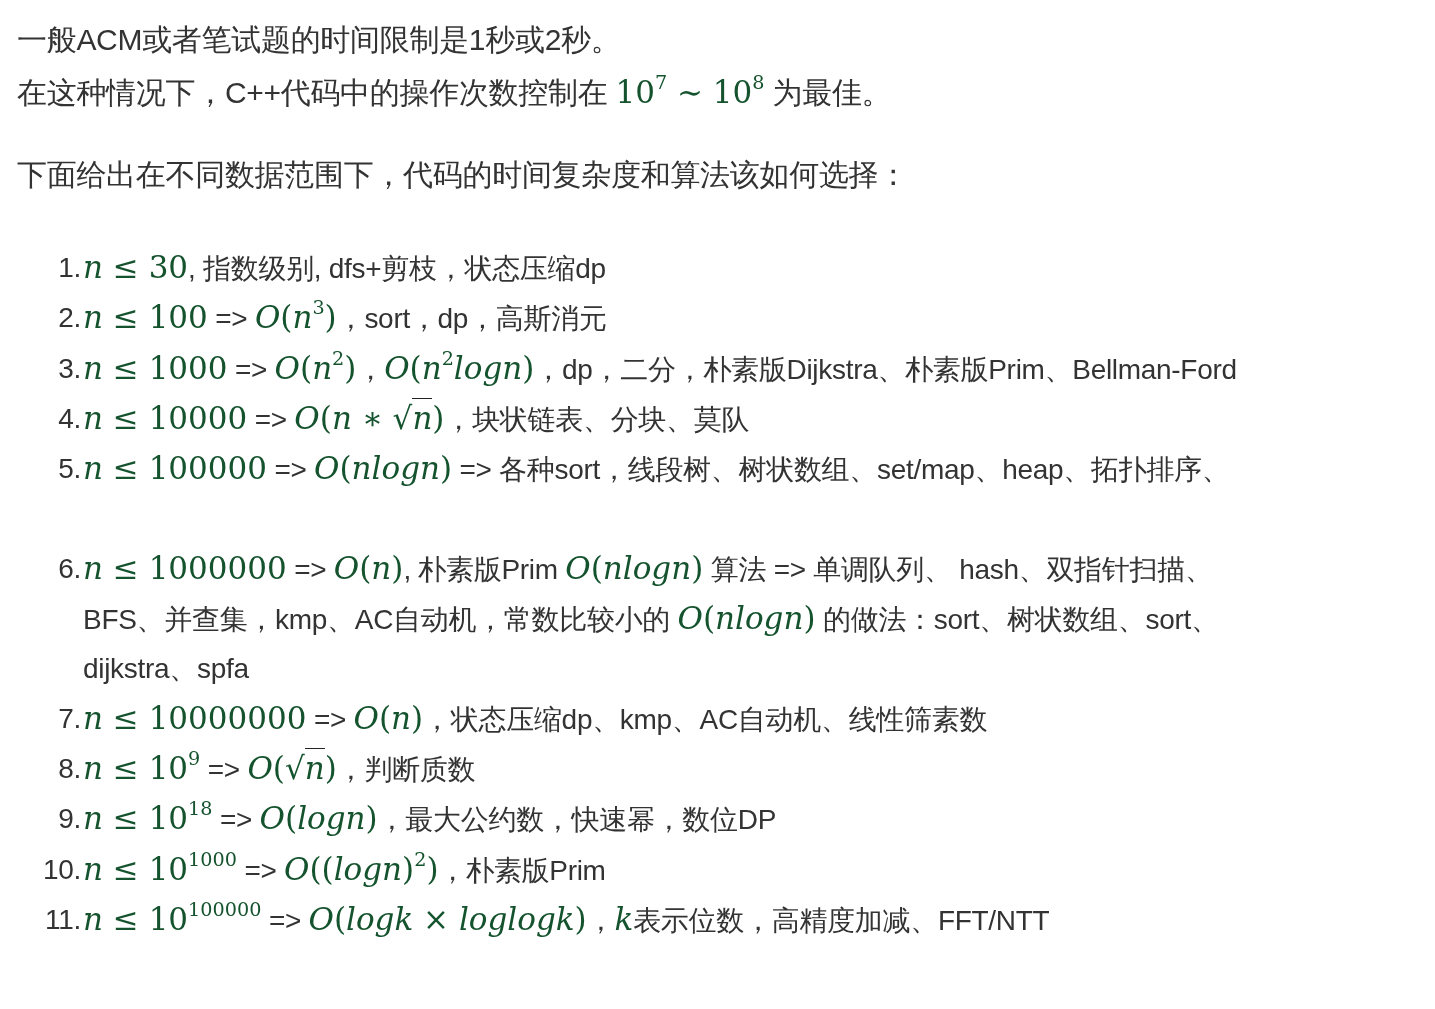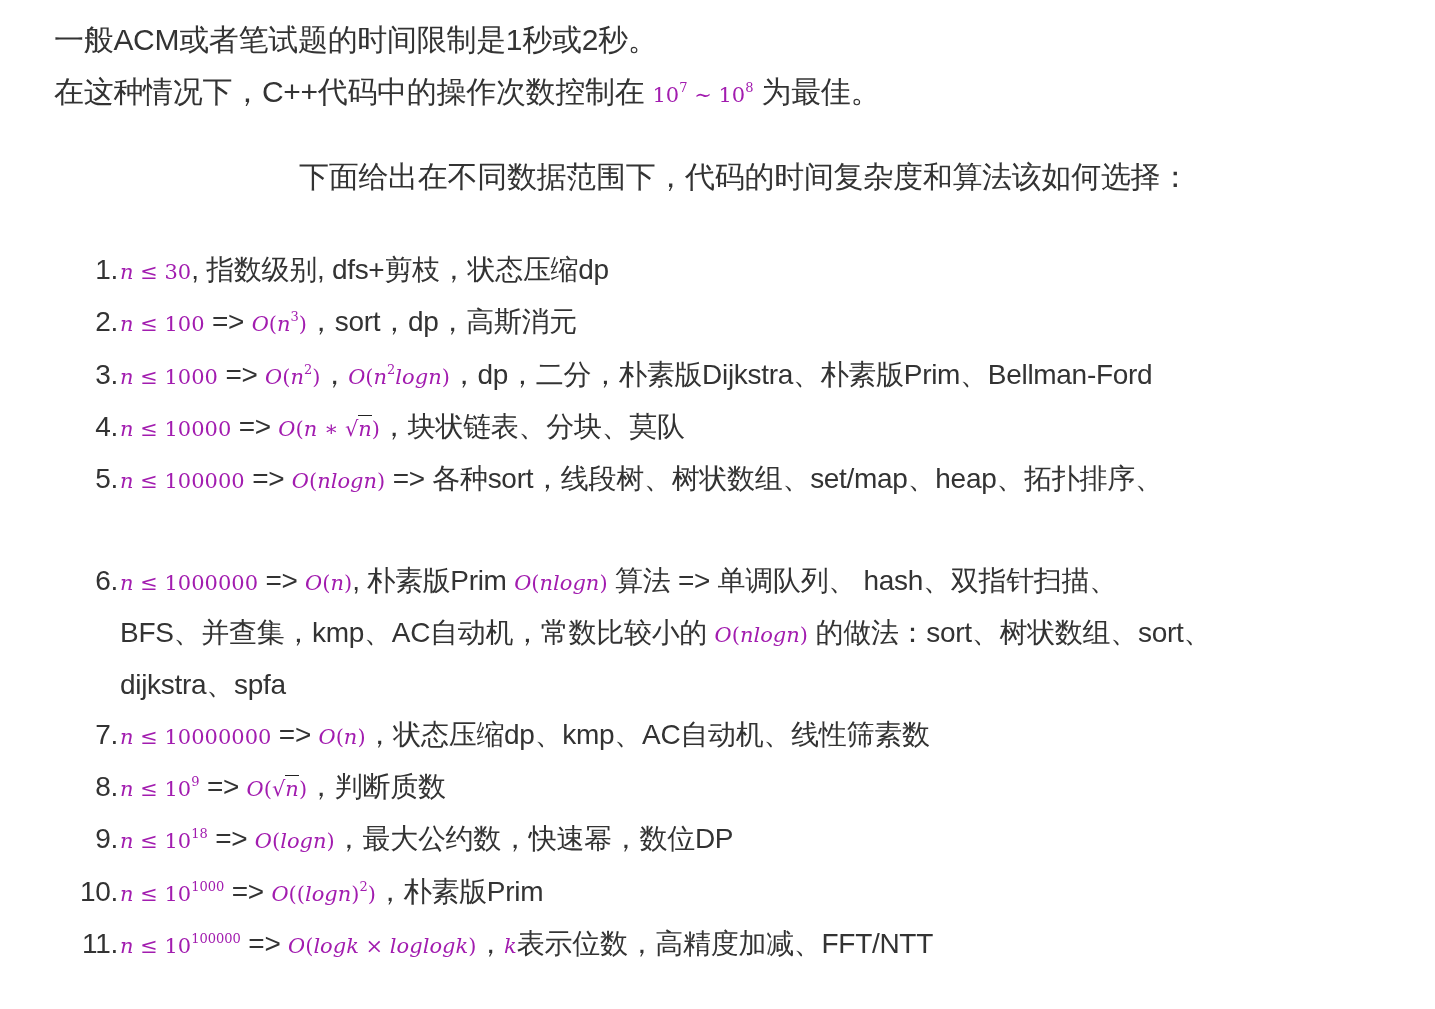--- a/index.html
+++ b/index.html
@@ -1,27 +1,27 @@
 <!DOCTYPE html>
 <html><head>
 <meta charset="utf-8">
 <style>
   html, body { margin: 0; padding: 0; background: #ffffff; }
   body {
     width: 1435px; height: 1009px; overflow: hidden;
     font-family: "Liberation Sans", "DejaVu Sans", sans-serif;
     color: #333333;
   }
-  .page { padding: 14px 0 0 54px; }
+  .page { padding: 14px 0 0 17px; }
   .para { font-size: 30px; line-height: 52px; margin: 0; white-space: nowrap; letter-spacing: -0.3px; }
-  .para.gap { margin-top: 30px; text-align: center; }
+  .para.gap { margin-top: 30px; }
   ol.items { list-style: none; margin: 42px 0 0 0; padding: 0; }
   ol.items li { position: relative; font-size: 28px; line-height: 49.3px; padding-left: 66px; letter-spacing: -0.3px; }
   ol.items li .num { position: absolute; left: 0; width: 64px; text-align: right; }
-  .m { font-family: "DejaVu Serif", "Liberation Serif", serif; font-size: 21px; color: #a21caf; letter-spacing: 0; }
+  .m { font-family: "DejaVu Serif", "Liberation Serif", serif; font-size: 31px; color: #14532d; letter-spacing: 0; }
   .m i { font-style: italic; }
   .m sup { font-size: 0.62em; vertical-align: 0.75em; line-height: 0; font-style: normal; }
   .sqrt { border-top: 1.5px solid #222; padding-top: 1px; }
 </style>
 </head>
 <body>
 
 <div class="page">
   <p class="para">一般ACM或者笔试题的时间限制是1秒或2秒。</p>
   <p class="para"><span>在这种情况下，C++代码中的操作次数控制在 </span><span class="m">10<sup>7</sup> ∼ 10<sup>8</sup></span><span> 为最佳。</span></p>

